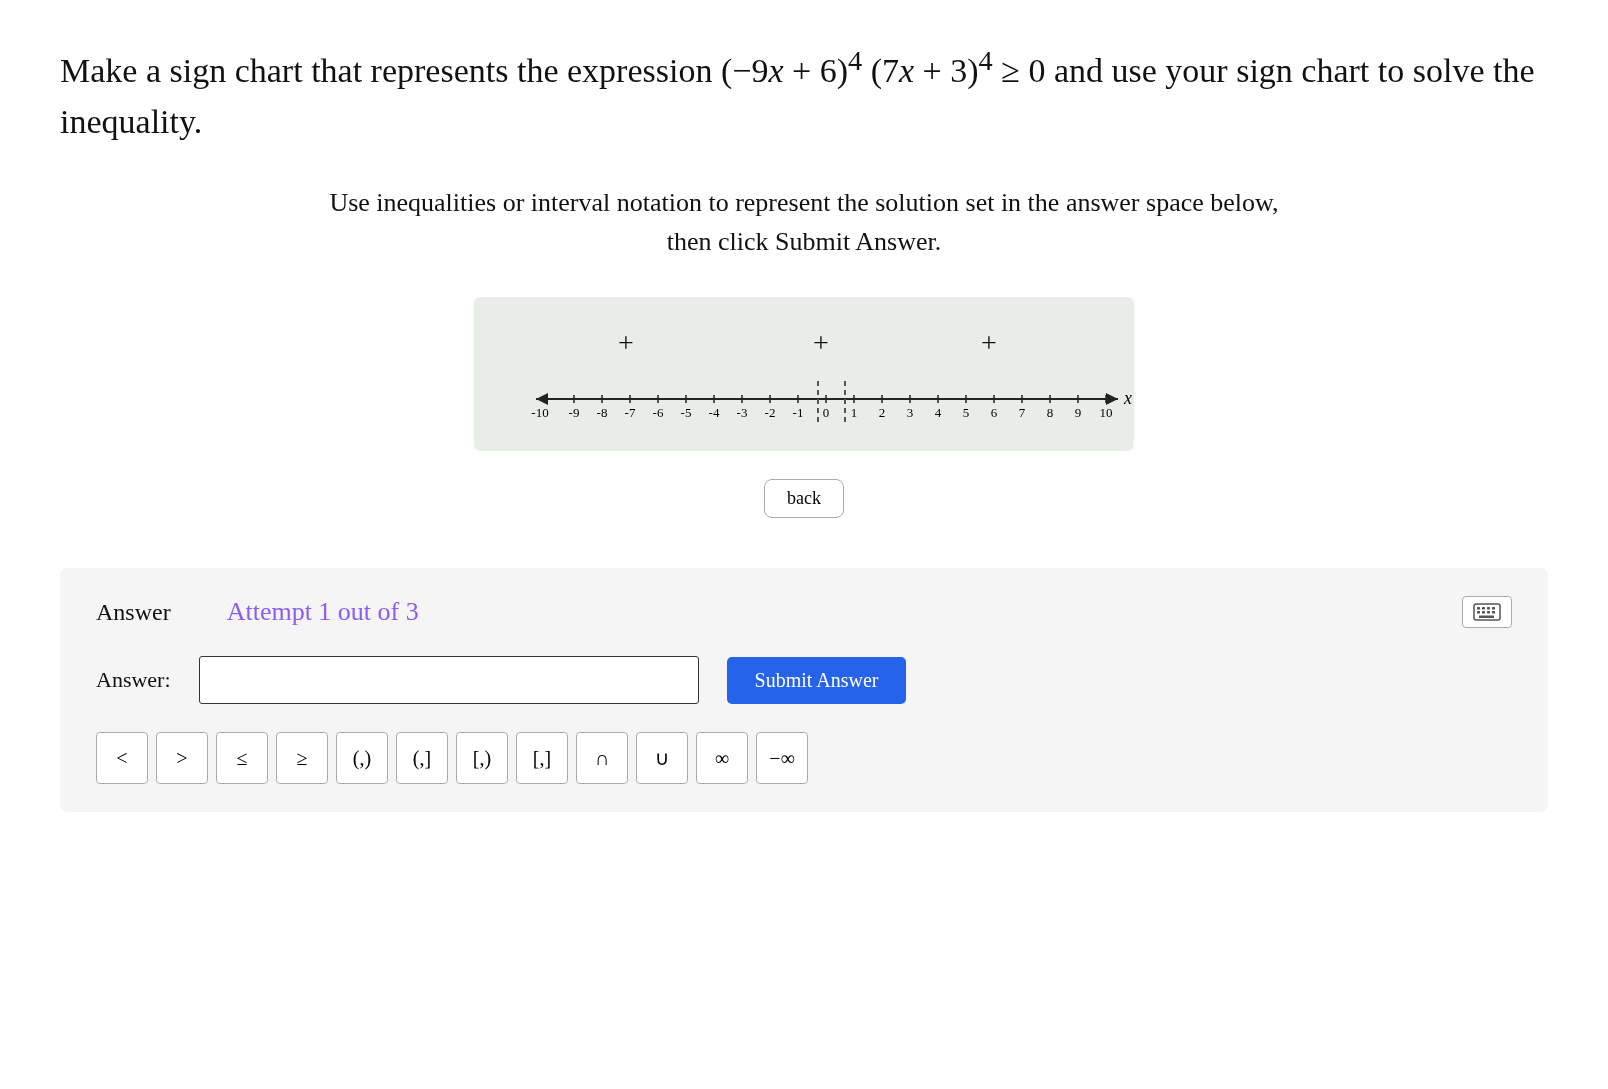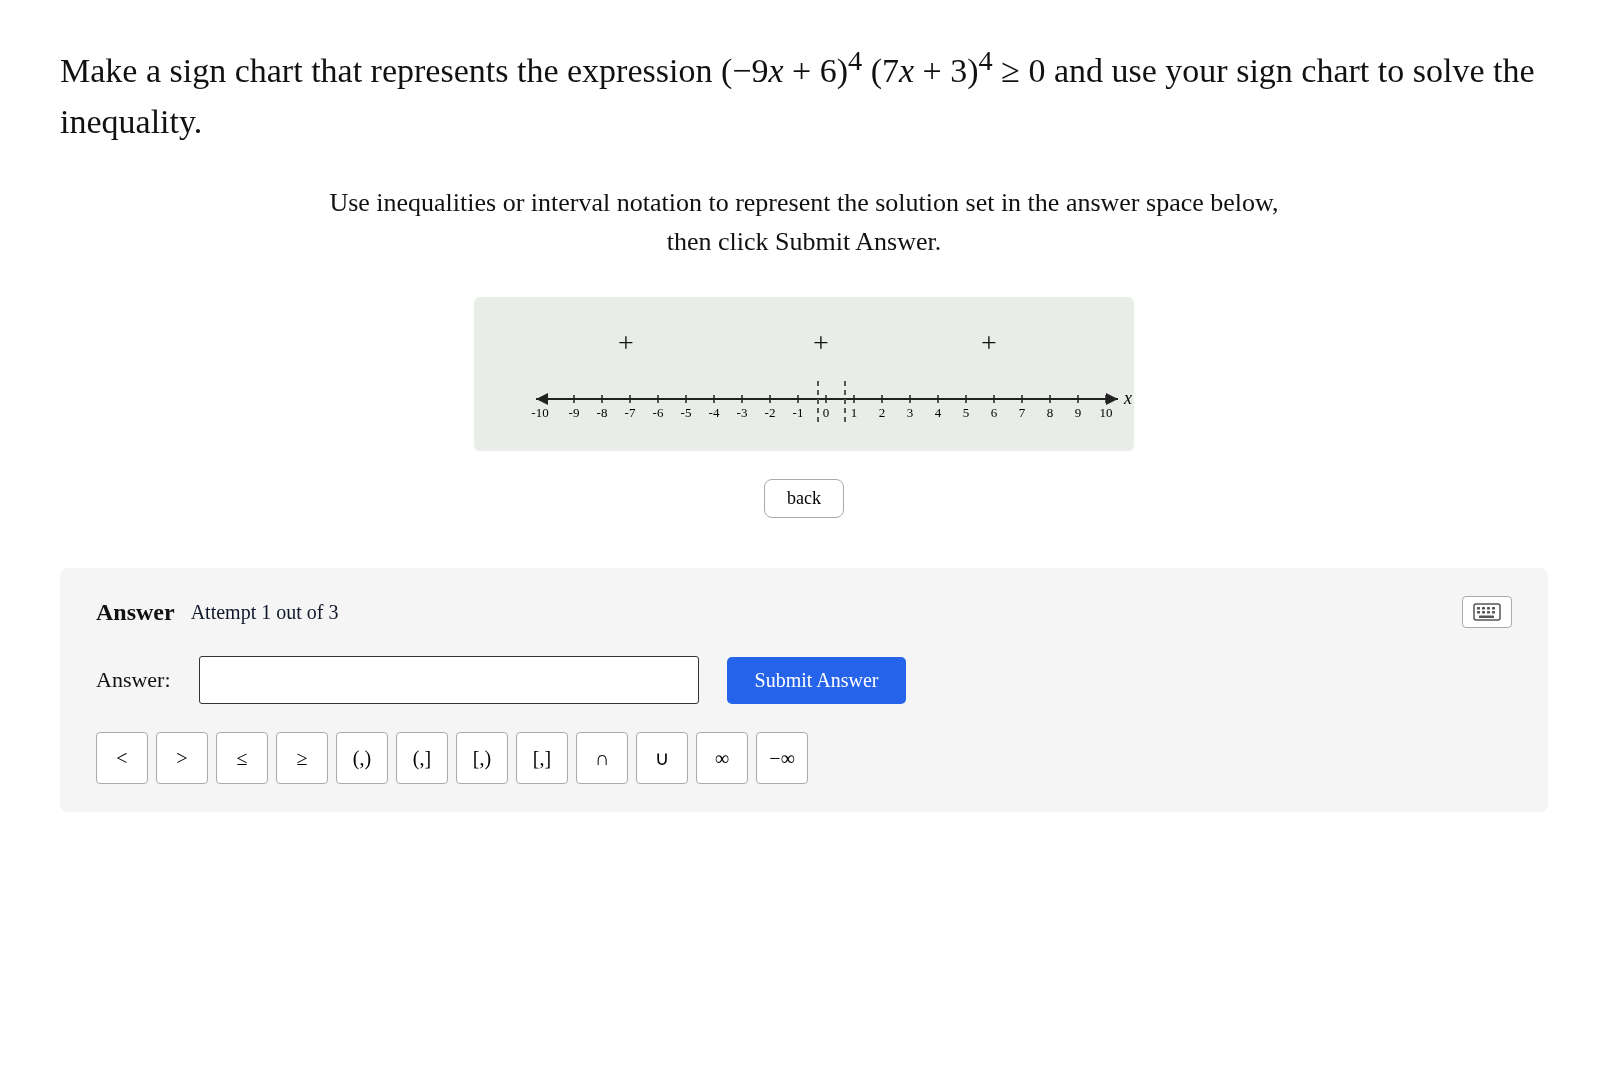--- a/index.html
+++ b/index.html
@@ -63,25 +63,26 @@
       justify-content: space-between;
       margin-bottom: 28px;
     }
     .answer-label-row {
       display: flex;
       align-items: center;
       gap: 16px;
     }
     .answer-label {
       font-size: 24px;
-      font-weight: bold;
+      font-weight: normal;
     }
     .attempt-text {
-      font-size: 20px;
-      color: #0f172a;
+      font-size: 26px;
+      color: #8b5cf6;
+      margin-left: 40px;
     }
     .keyboard-icon {
       border: 1px solid #aaa;
       background: #fff;
       border-radius: 4px;
       padding: 6px 10px;
       font-size: 18px;
       cursor: pointer;
       display: flex;
       align-items: center;

